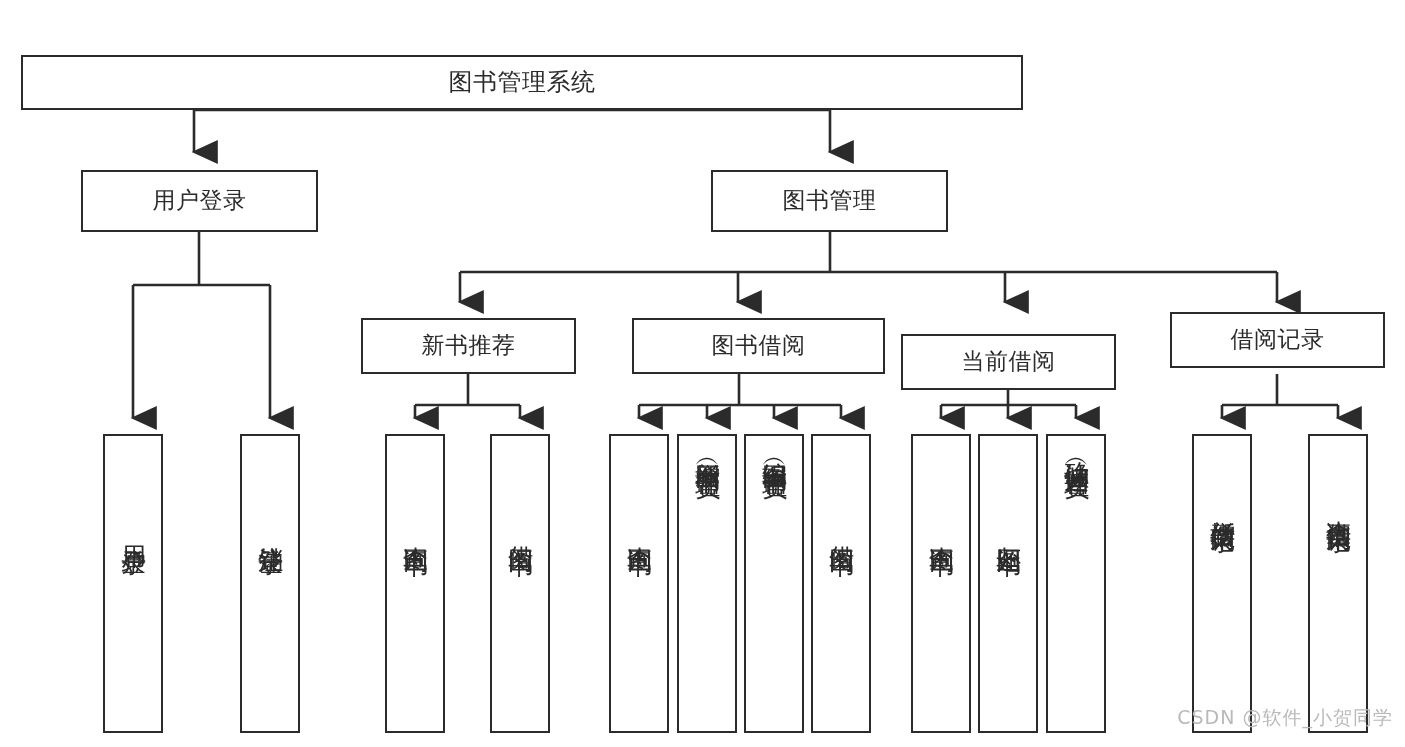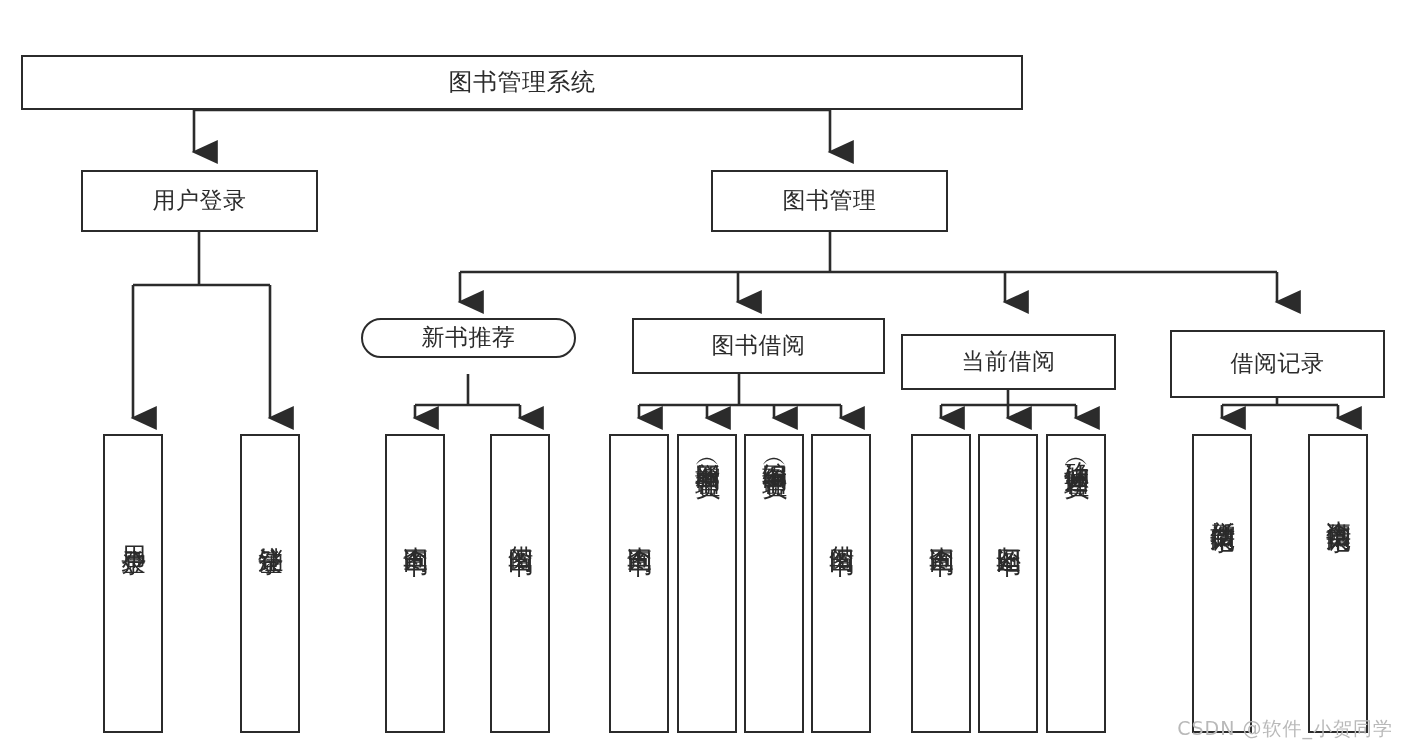--- a/index.html
+++ b/index.html
@@ -65,21 +65,21 @@
     white-space: nowrap;
   }
   
   .node.vert.mid { padding-top: 90px; }
   .node.vert.mid2 { padding-top: 64px; }
   .node.vert.top { padding-top: 6px; }
 
   #watermark {
     position: absolute;
     right: 12px;
-    bottom: 5px;
+    bottom: 16px;
     font-size: 19px;
     color: #b9b9b9;
     letter-spacing: 1px;
     white-space: nowrap;
     user-select: none;
   }
 </style>
 </head>
 <body>
 
@@ -141,33 +141,33 @@
   </div>
 
   <div class="node horiz" style="left:81px; top:170px; width:237px; height:62px;">
     <span class="node-label">用户登录</span>
   </div>
 
   <div class="node horiz" style="left:711px; top:170px; width:237px; height:62px;">
     <span class="node-label">图书管理</span>
   </div>
 
-  <div class="node horiz" style="left:361px; top:318px; width:215px; height:40px;border-radius:21px;">
+  <div class="node horiz" style="left:361px; top:318px; width:215px; height:56px;">
     <span class="node-label">新书推荐</span>
   </div>
 
   <div class="node horiz" style="left:632px; top:318px; width:253px; height:56px;">
     <span class="node-label">图书借阅</span>
   </div>
 
   <div class="node horiz" style="left:901px; top:334px; width:215px; height:56px;font-family:Liberation Serif, serif;">
     <span class="node-label">当前借阅</span>
   </div>
 
-  <div class="node horiz" style="left:1170px; top:330px; width:215px; height:68px;">
+  <div class="node horiz" style="left:1170px; top:312px; width:215px; height:56px;">
     <span class="node-label">借阅记录</span>
   </div>
 
   <div class="node vert mid" style="left:103px; top:434px; width:60px; height:299px;">
     <span class="node-label">用户登录</span>
   </div>
 
   <div class="node vert mid" style="left:240px; top:434px; width:60px; height:299px;">
     <span class="node-label">注销登录</span>
   </div>

